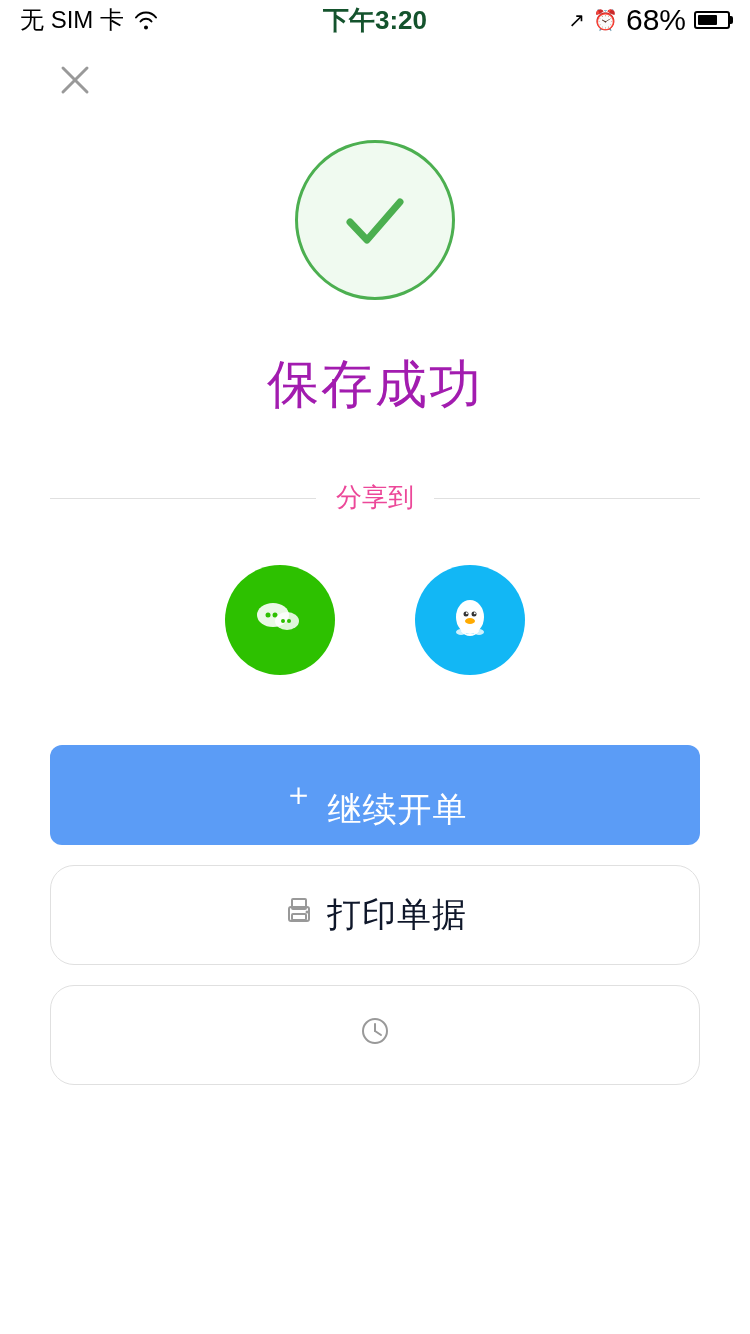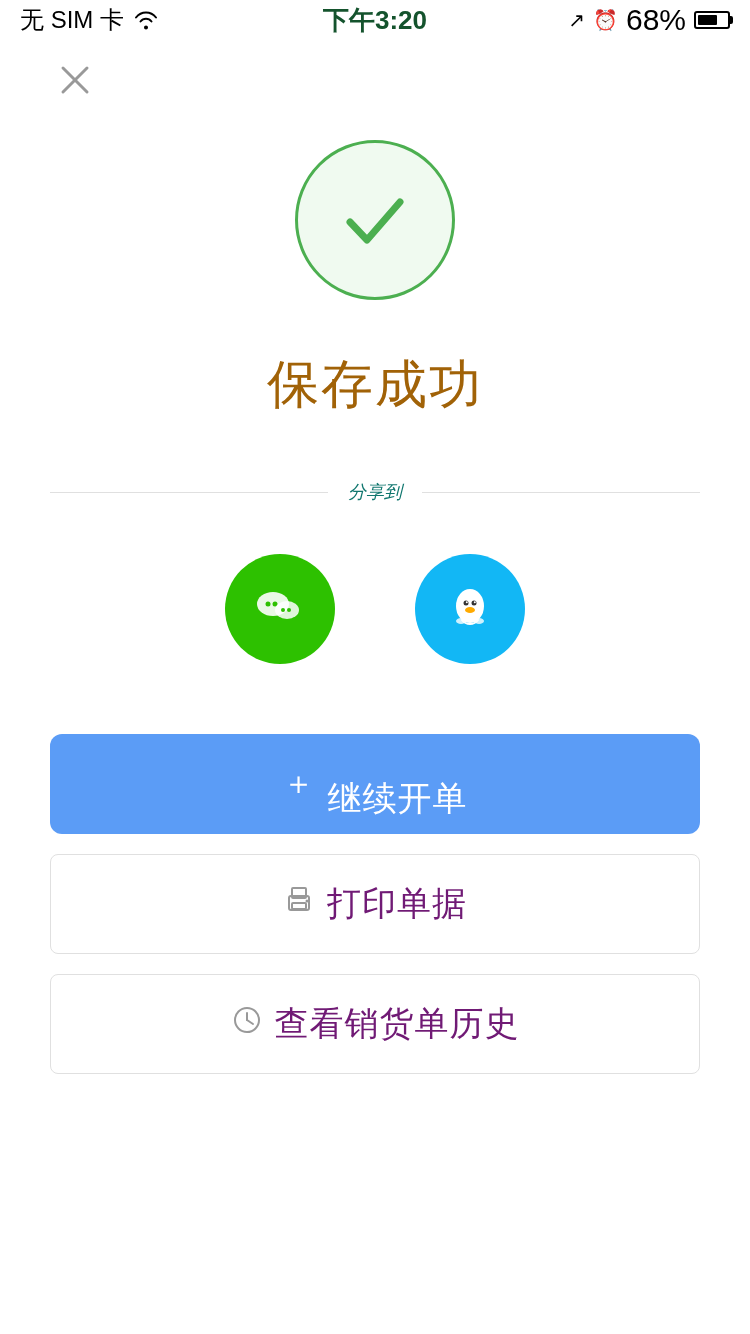--- a/index.html
+++ b/index.html
@@ -128,21 +128,21 @@
 
     .checkmark {
       width: 80px;
       height: 80px;
     }
 
     
     .success-title {
       font-size: 52px;
       font-weight: 400;
-      color: #a16207;
+      color: #a21caf;
       margin-bottom: 60px;
       letter-spacing: 2px;
     }
 
     
     .share-section {
       width: 100%;
       position: relative;
       display: flex;
       align-items: center;
@@ -154,25 +154,24 @@
       position: absolute;
       width: 100%;
       height: 1px;
       background: #e0e0e0;
       top: 50%;
     }
 
     .share-label {
       background: #fff;
       padding: 0 20px;
-      font-size: 18px;
-      color: #0f766e;
+      font-size: 26px;
+      color: #ec4899;
       position: relative;
       z-index: 1;
-      font-style: italic;
     }
 
     
     .share-icons {
       display: flex;
       gap: 80px;
       margin-bottom: 70px;
     }
 
     .share-icon-btn {
@@ -215,23 +214,23 @@
       gap: 12px;
       cursor: pointer;
       letter-spacing: 1px;
     }
 
     .btn-secondary {
       width: 100%;
       height: 100px;
       background: #fff;
       border: 1px solid #e0e0e0;
-      border-radius: 8px;
+      border-radius: 24px;
       font-size: 34px;
-      color: #701a75;
+      color: #0f172a;
       display: flex;
       align-items: center;
       justify-content: center;
       gap: 12px;
       cursor: pointer;
       letter-spacing: 1px;
     }
 
     .btn-icon {
       font-size: 32px;
@@ -342,18 +341,17 @@
     </button>
 
     <button class="btn-secondary">
       <span class="btn-icon">
         <svg width="32" height="32" viewBox="0 0 32 32" fill="none">
           <circle cx="16" cy="16" r="12" stroke="#999" stroke-width="2"></circle>
           <line x1="16" y1="9" x2="16" y2="16" stroke="#999" stroke-width="2" stroke-linecap="round"></line>
           <line x1="16" y1="16" x2="22" y2="20" stroke="#999" stroke-width="2" stroke-linecap="round"></line>
         </svg>
       </span>
-      <span>查看销货单历史</span>
     </button>
 
   </div>
 
 </div>
 
 </body></html>

